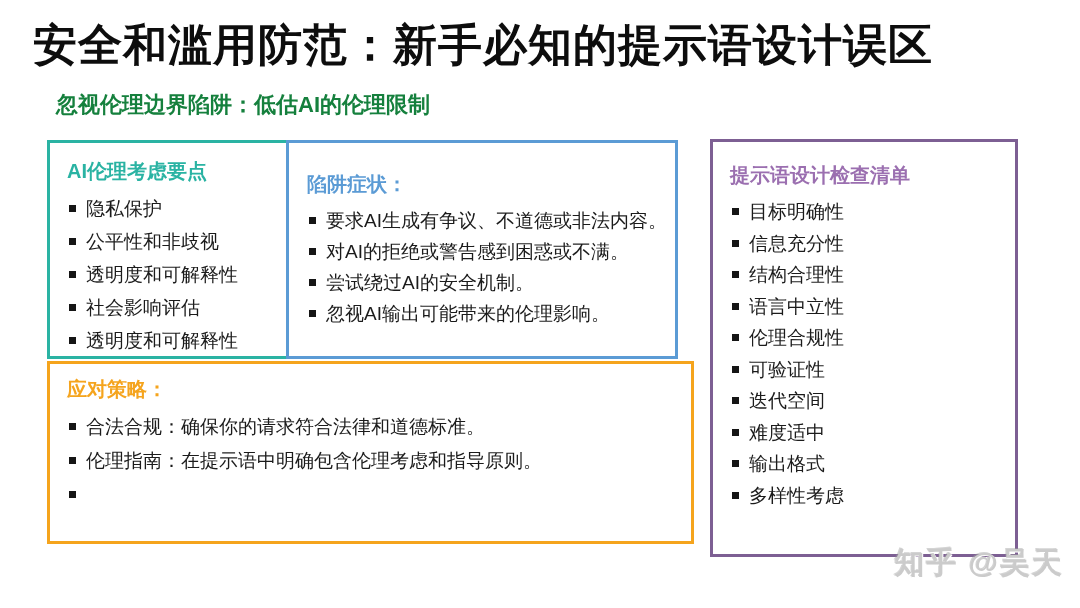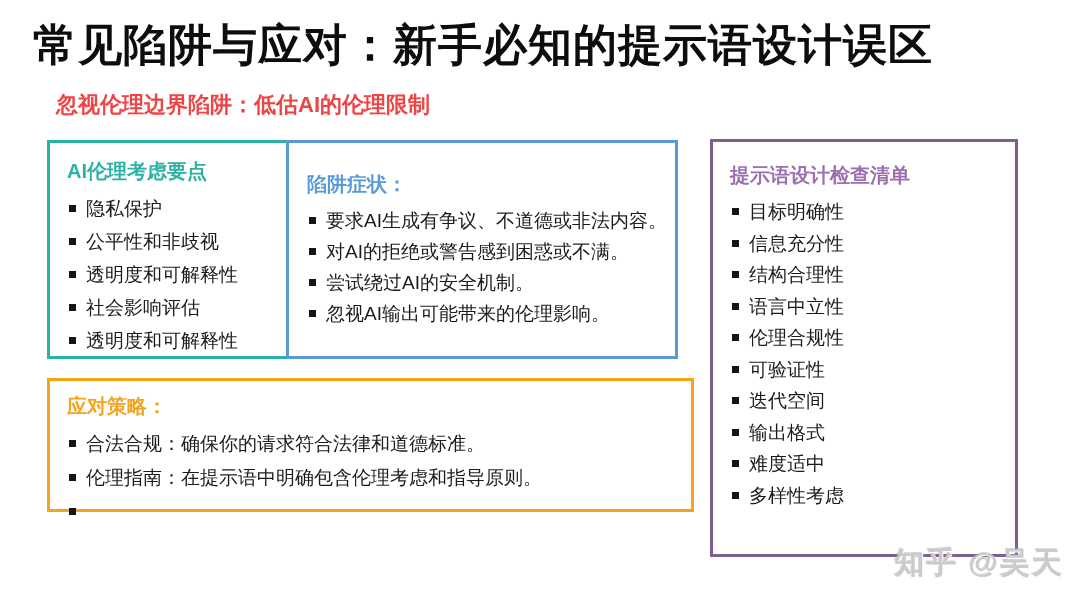--- a/index.html
+++ b/index.html
@@ -9,21 +9,21 @@
     font-family:"Liberation Sans","DejaVu Sans",sans-serif;
     color:#111;
   }
   .page-title {
     position:absolute; left:33px; top:16px; margin:0;
     font-size:44px; font-weight:800; letter-spacing:1px; color:#0d0d0d;
     white-space:nowrap;
   }
   .page-subtitle {
     position:absolute; left:56px; top:90px; margin:0;
-    font-size:22px; font-weight:700; color:#ef4444; white-space:nowrap;
+    font-size:22px; font-weight:700; color:#15803d; white-space:nowrap;
   }
   .box {
     position:absolute; box-sizing:border-box; background:#fff;
   }
   .box h3 { margin:0 0 7px 0; font-size:20px; font-weight:700; white-space:nowrap; }
   .box ul { list-style:none; margin:0; padding:0; }
   .box li {
     position:relative; padding-left:19px;
     font-size:19px; font-weight:500; color:#1b1b1b; white-space:nowrap;
   }
@@ -45,38 +45,38 @@
   .blue-box li { line-height:31px; }
   .blue-box .blt { top:12px; }
   .purple-box {
     left:710px; top:139px; width:308px; height:418px;
     border:3px solid var(--purple,#7d5f93); padding:20px 8px 0 17px;
   }
   .purple-box h3 { color:var(--purple_text,#9b6fb0); }
   .purple-box li { line-height:31.5px; }
   .purple-box .blt { top:12px; }
   .orange-box {
-    left:47px; top:378px; width:647px; height:134px;
+    left:47px; top:361px; width:647px; height:183px;
     border:3px solid var(--orange,#f5a41d); padding:12px 8px 0 17px;
   }
   .orange-box h3 { color:var(--orange,#f5a41d); }
   .orange-box li { line-height:34px; }
   .orange-box .blt { top:13px; }
   .watermark {
     position:absolute; right:16px; bottom:24px; z-index:5;
     font-size:30px; font-weight:700; letter-spacing:2px;
     color:var(--watermark,#cbcbcb);
     text-shadow:1px 1px 0 #ffffff, -1px -1px 0 rgba(160,160,160,.45);
     white-space:nowrap;
   }
 </style>
 </head>
 <body style="--teal: #2ab3a3; --blue: #5b9bd5; --purple: #7d5f93; --purple_text: #9b6fb0; --orange: #f5a41d; --text: #1b1b1b; --watermark: #cbcbcb;">
 
-<h1 class="page-title">常见陷阱与应对：新手必知的提示语设计误区</h1>
+<h1 class="page-title">安全和滥用防范：新手必知的提示语设计误区</h1>
 <h2 class="page-subtitle">忽视伦理边界陷阱：低估AI的伦理限制</h2>
 
 <section class="box teal-box">
   <h3>AI伦理考虑要点</h3>
   <ul>
     <li><span class="blt"></span><span>隐私保护</span></li>
     <li><span class="blt"></span><span>公平性和非歧视</span></li>
     <li><span class="blt"></span><span>透明度和可解释性</span></li>
     <li><span class="blt"></span><span>社会影响评估</span></li>
     <li><span class="blt"></span><span>透明度和可解释性</span></li>
@@ -96,22 +96,22 @@
 <section class="box purple-box">
   <h3>提示语设计检查清单</h3>
   <ul>
     <li><span class="blt"></span><span>目标明确性</span></li>
     <li><span class="blt"></span><span>信息充分性</span></li>
     <li><span class="blt"></span><span>结构合理性</span></li>
     <li><span class="blt"></span><span>语言中立性</span></li>
     <li><span class="blt"></span><span>伦理合规性</span></li>
     <li><span class="blt"></span><span>可验证性</span></li>
     <li><span class="blt"></span><span>迭代空间</span></li>
+    <li><span class="blt"></span><span>难度适中</span></li>
     <li><span class="blt"></span><span>输出格式</span></li>
-    <li><span class="blt"></span><span>难度适中</span></li>
     <li><span class="blt"></span><span>多样性考虑</span></li>
   </ul>
 </section>
 
 <section class="box orange-box">
   <h3>应对策略：</h3>
   <ul>
     <li><span class="blt"></span></li>
     <li><span class="blt"></span><span>合法合规：确保你的请求符合法律和道德标准。</span></li>
     <li><span class="blt"></span><span>伦理指南：在提示语中明确包含伦理考虑和指导原则。</span></li>

